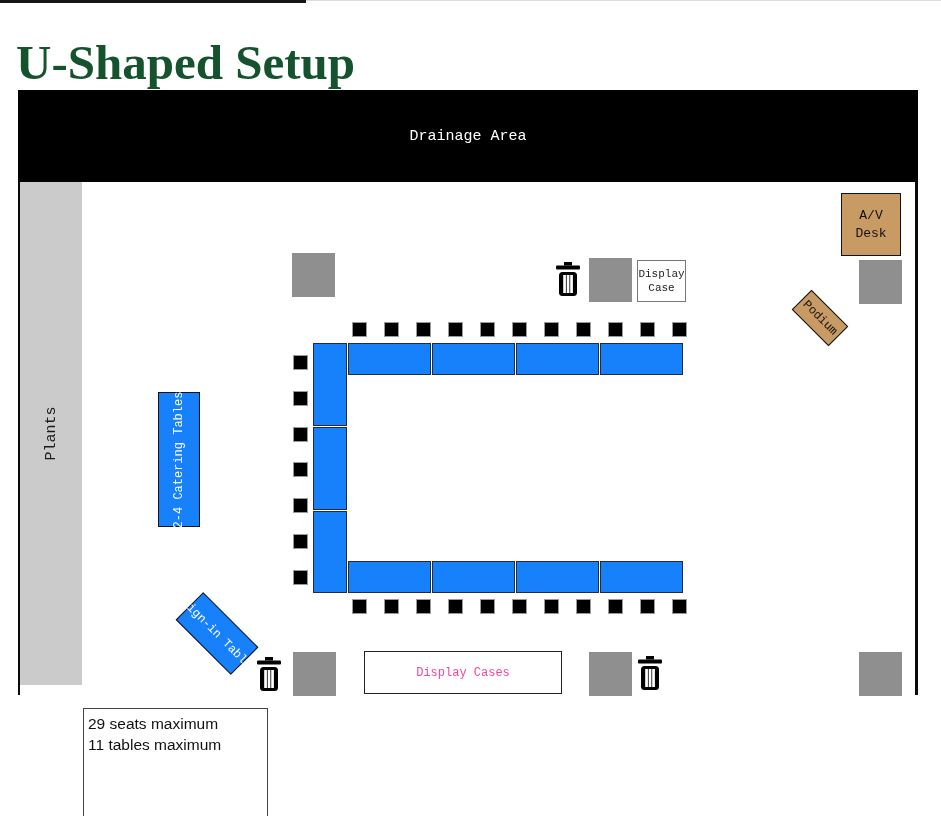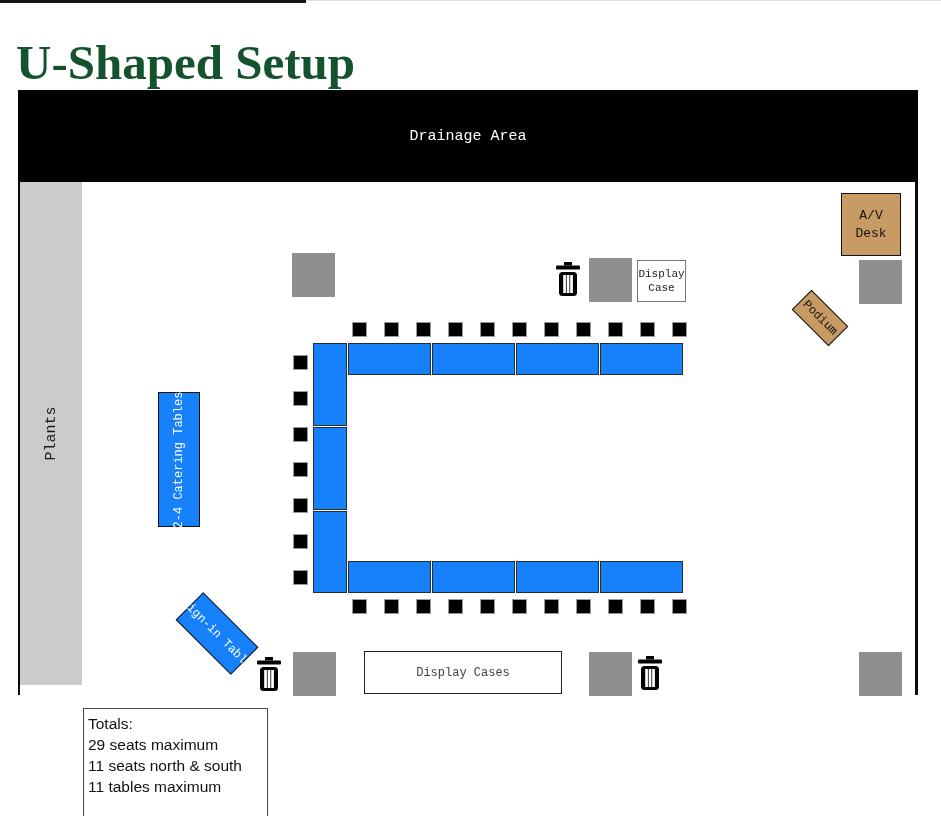--- a/index.html
+++ b/index.html
@@ -38,21 +38,21 @@
     border:1.5px solid #111;box-sizing:border-box;display:flex;align-items:center;justify-content:center;}
   #catering .vtext{color:#fff;font-size:12px;}
   #sign-in{left:160px;top:524px;width:78px;height:39px;background:var(--table-blue,#1781fb);
     border:1.5px solid #111;box-sizing:border-box;transform:rotate(45deg);
     display:flex;align-items:center;justify-content:center;font-size:12px;color:#fff;white-space:nowrap;}
 
   #display-case{left:619px;top:170px;width:49px;height:42px;background:#fff;border:1px solid #777;
     box-sizing:border-box;display:flex;align-items:center;justify-content:center;text-align:center;
     font-size:11px;line-height:1.3;color:#222;white-space:pre-line;}
   #display-cases{left:346px;top:561px;width:198px;height:43px;background:#fff;border:1px solid #222;
-    box-sizing:border-box;display:flex;align-items:center;justify-content:center;font-size:12px;color:#404040;}
+    box-sizing:border-box;display:flex;align-items:center;justify-content:center;font-size:12px;color:#ec4899;}
 
   .trash{width:24px;height:34px;}
 
   #totals-box{left:83px;top:708px;width:185px;min-height:112px;background:#fff;border:1px solid #444;
     box-sizing:border-box;padding:4px 3px 4px 4px;}
   .totals-line{font-size:15.5px;line-height:21px;color:#111;white-space:nowrap;}
 </style>
 </head>
 <body>
 
@@ -158,18 +158,16 @@
             <rect x="0" y="3.5" width="24" height="4" rx="1" fill="#000"></rect>
             <rect x="3" y="10" width="18" height="24" rx="3.5" fill="#000"></rect>
             <rect x="7.2" y="13" width="2.7" height="18" fill="#fff"></rect>
             <rect x="10.7" y="13" width="2.7" height="18" fill="#fff"></rect>
             <rect x="14.2" y="13" width="2.7" height="18" fill="#fff"></rect>
           </svg></div>
       </div>
   </div>
 
   <div id="totals-box" class="abs">
-      <div class="totals-line">Totals:</div>
       <div class="totals-line">29 seats maximum</div>
-      <div class="totals-line">11 seats north &amp; south</div>
       <div class="totals-line">11 tables maximum</div>
     </div>
 </div>
 
 </body></html>

